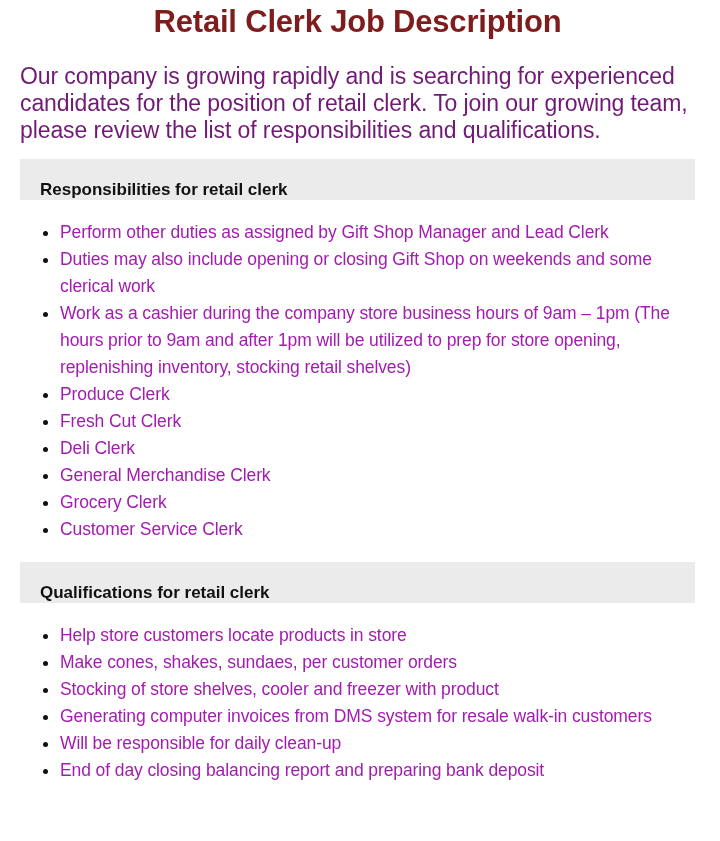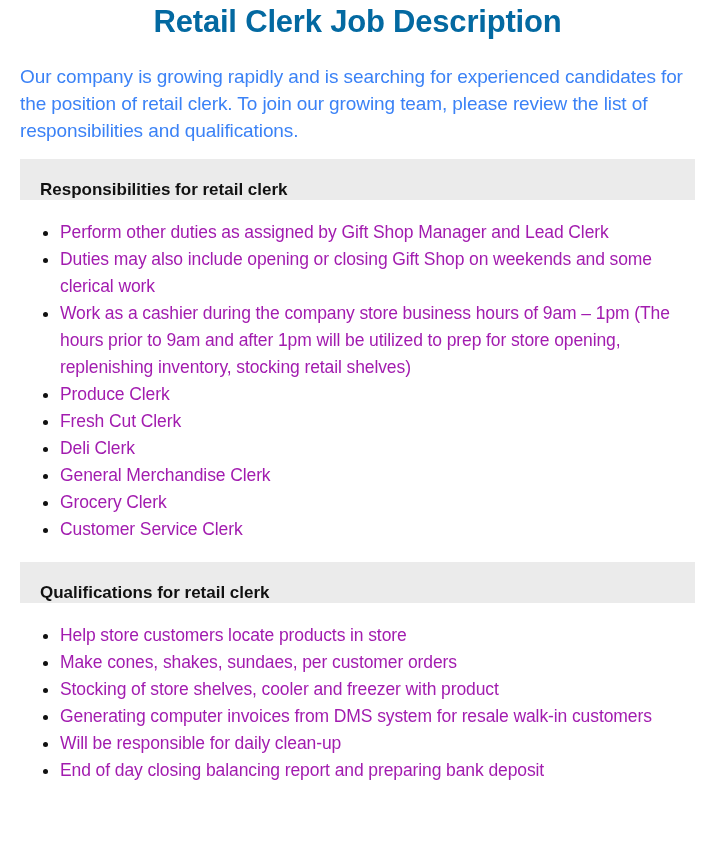--- a/index.html
+++ b/index.html
@@ -23,28 +23,28 @@
     }
     h1.title {
       margin: 0;
       padding-top: 4px;
       height: 40px;
       line-height: 36px;
       text-align: center;
       font-size: 31px;
       font-weight: bold;
       letter-spacing: -0.2px;
-      color: #0369a1;
+      color: #7f1d1d;
     }
     p.intro {
       margin: 19px 0 0 0;
-      font-size: 19px;
+      font-size: 23px;
       line-height: 27px;
       letter-spacing: -0.1px;
-      color: #3b82f6;
+      color: #701a75;
     }
     .section-header {
       margin-top: 15px;
       height: 41px;
       background: #ebebeb;
       display: flex;
       align-items: flex-end;
       padding-left: 20px;
       box-sizing: border-box;
       font-size: 17px;

